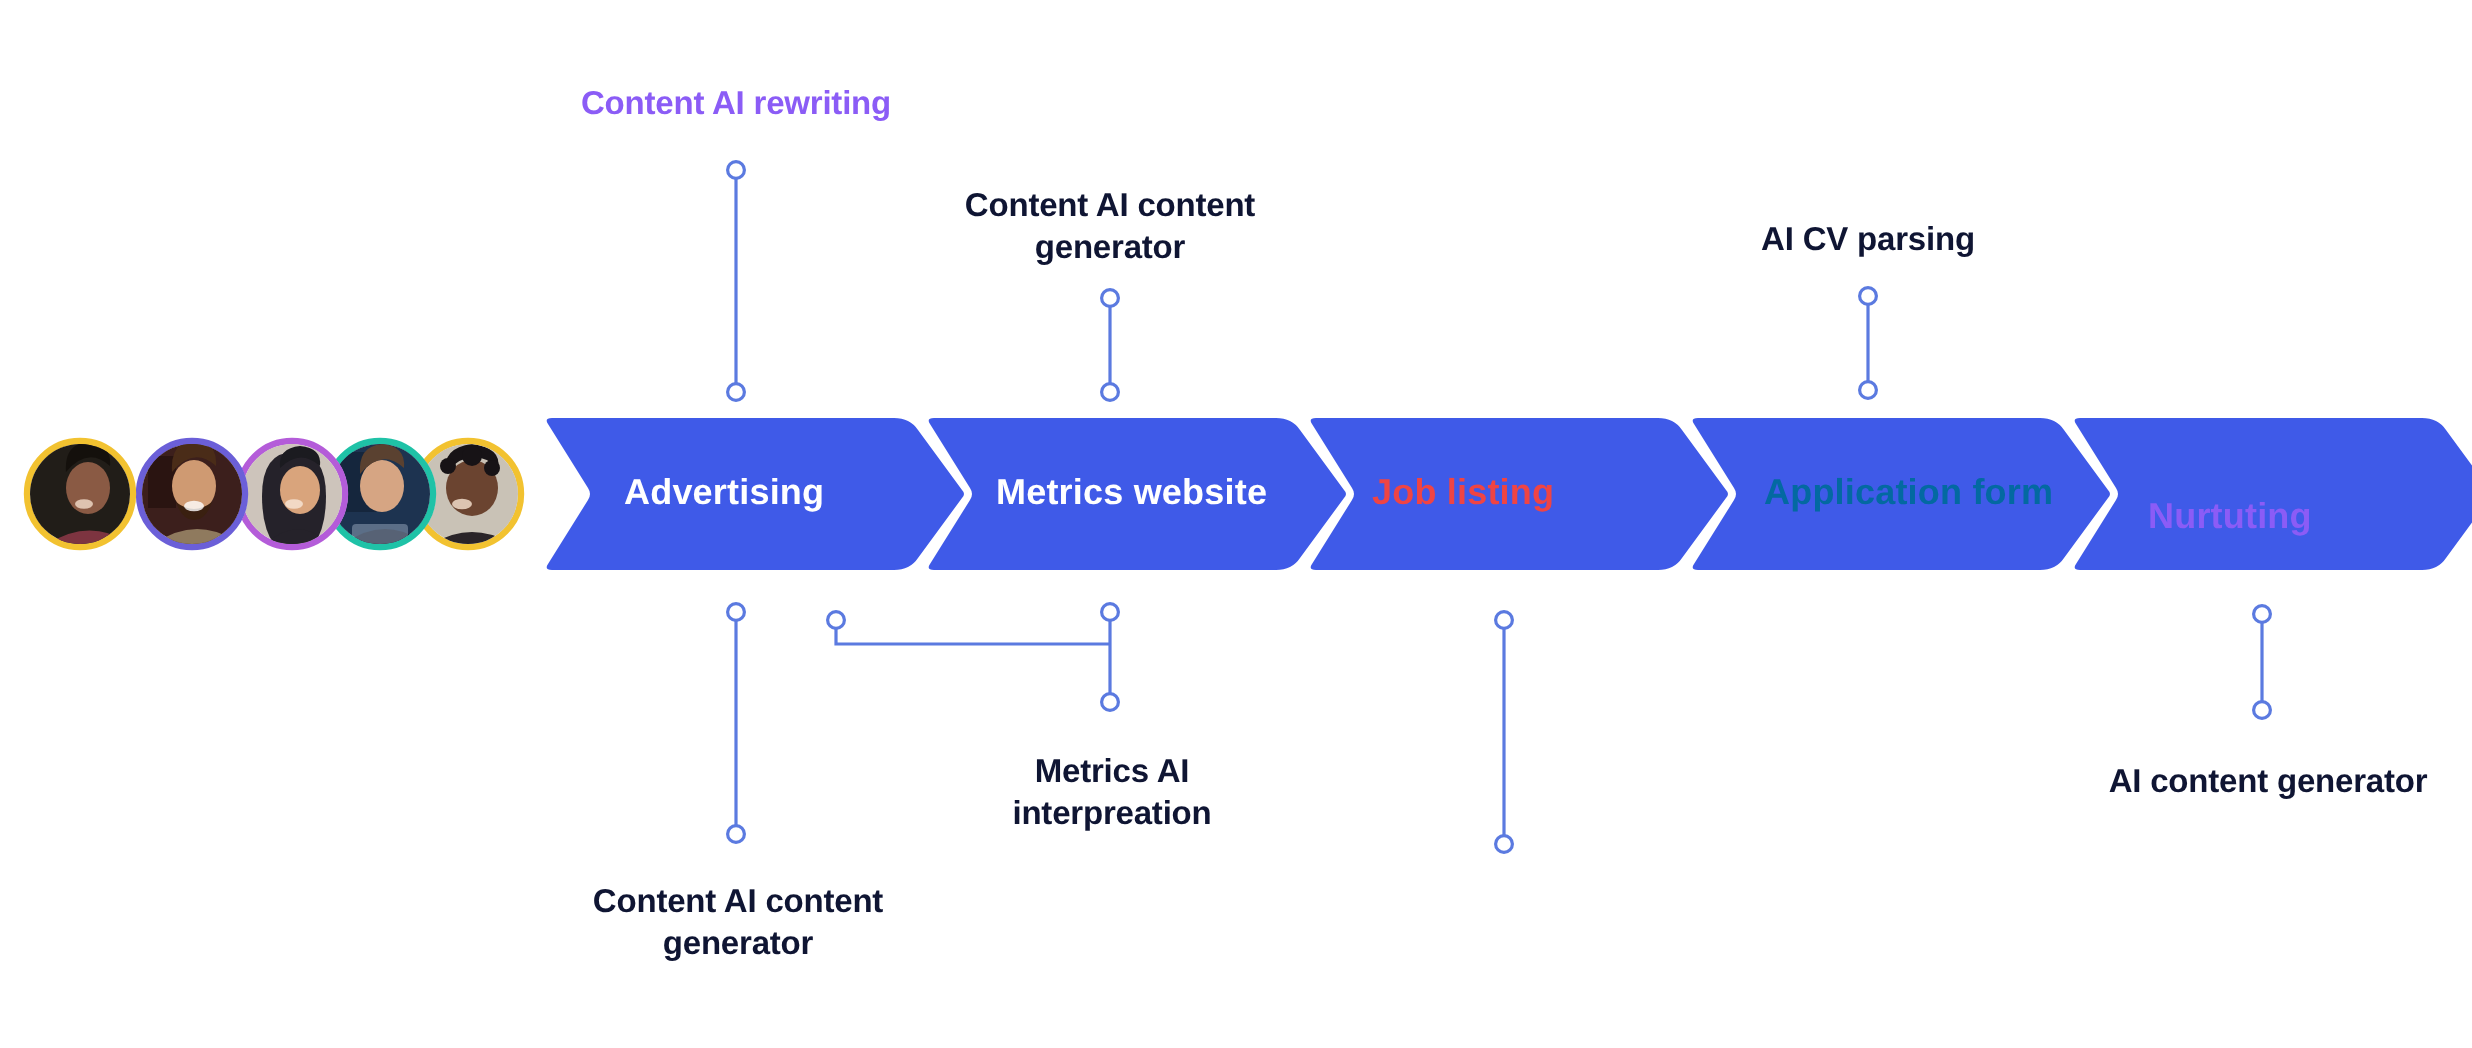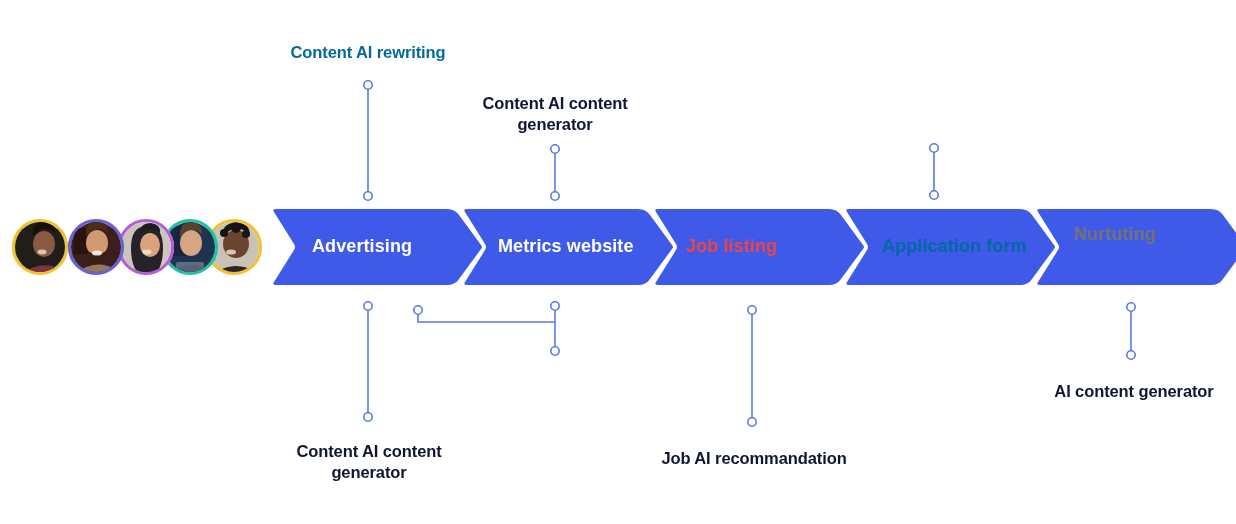--- a/index.html
+++ b/index.html
@@ -199,21 +199,21 @@
              L 1058 250
              Q 1060 247 1058 244
              L 1038 212
              Q 1036 209 1040 209 Z"></path>
   </svg>
 
   <div class="stage-label" style="left: 312px; top: 236px; color: rgb(255, 255, 255);">Advertising</div>
   <div class="stage-label" style="left: 498px; top: 236px; color: rgb(255, 255, 255);">Metrics website</div>
   <div class="stage-label" style="left: 686px; top: 236px; color: #ef4444;">Job listing</div>
   <div class="stage-label" style="left: 882px; top: 236px; color: #0369a1;">Application form</div>
-  <div class="stage-label" style="left: 1074px; top: 224px; color: #737373;">Nurtuting</div>
+  <div class="stage-label" style="left: 1074px; top: 248px; color: #8b5cf6;">Nurtuting</div>
 
   <svg id="avatar-layer" viewBox="0 0 1236 524" xmlns="http://www.w3.org/2000/svg">
     <defs>
       <clipPath id="cp1">
           <circle cx="39" cy="247" r="25"></circle>
         </clipPath>
       <clipPath id="cp2">
           <circle cx="95" cy="247" r="25"></circle>
         </clipPath>
       <clipPath id="cp3">
@@ -300,27 +300,29 @@
       <g clip-path="url(#cp1b)">
         <rect x="15" y="222" width="50" height="50" fill="#211d18"></rect>
         <ellipse cx="44" cy="244" rx="11" ry="13" fill="#8a5a44"></ellipse>
         <path d="M 33 236 q 11 -13 22 -3 q 1 -11 -11 -12 q -12 1 -11 15 Z" fill="#14100c"></path>
         <path d="M 24 272 q 20 -13 40 -1 L 66 272 Z" fill="#7d3440"></path>
         <ellipse cx="42" cy="252" rx="4.5" ry="2.4" fill="#f3ddcc" opacity="0.8"></ellipse>
       </g>
     </g>
   </svg>
 
-  <div class="anno-label align-center" style="left: 368px; top: 42px; width: 260px; color: #0369a1;">Content AI rewriting</div>
+  <div class="anno-label align-center" style="left: 368px; top: 42px; width: 260px; color: #8b5cf6;">Content AI rewriting</div>
 
   <div class="anno-label align-center" style="left: 555px; top: 93px; width: 260px; color: rgb(15, 21, 51);">Content AI content
 generator</div>
 
+  <div class="anno-label align-center" style="left: 934px; top: 110px; width: 260px; color: rgb(15, 21, 51);">AI CV parsing</div>
 
   <div class="anno-label align-center" style="left: 369px; top: 441px; width: 280px; color: rgb(15, 21, 51);">Content AI content
 generator</div>
 
-
-  <div class="anno-label align-center" style="left: 754px; top: 448px; width: 340px; color: rgb(15, 21, 51);">Job AI recommandation</div>
+  <div class="anno-label align-center" style="left: 556px; top: 376px; width: 260px; color: rgb(15, 21, 51);">Metrics AI
+interpreation</div>
+
 
   <div class="anno-label align-center" style="left: 1134px; top: 381px; width: 300px; color: rgb(15, 21, 51);">AI content generator</div>
 
 </div>
 
 </body></html>

